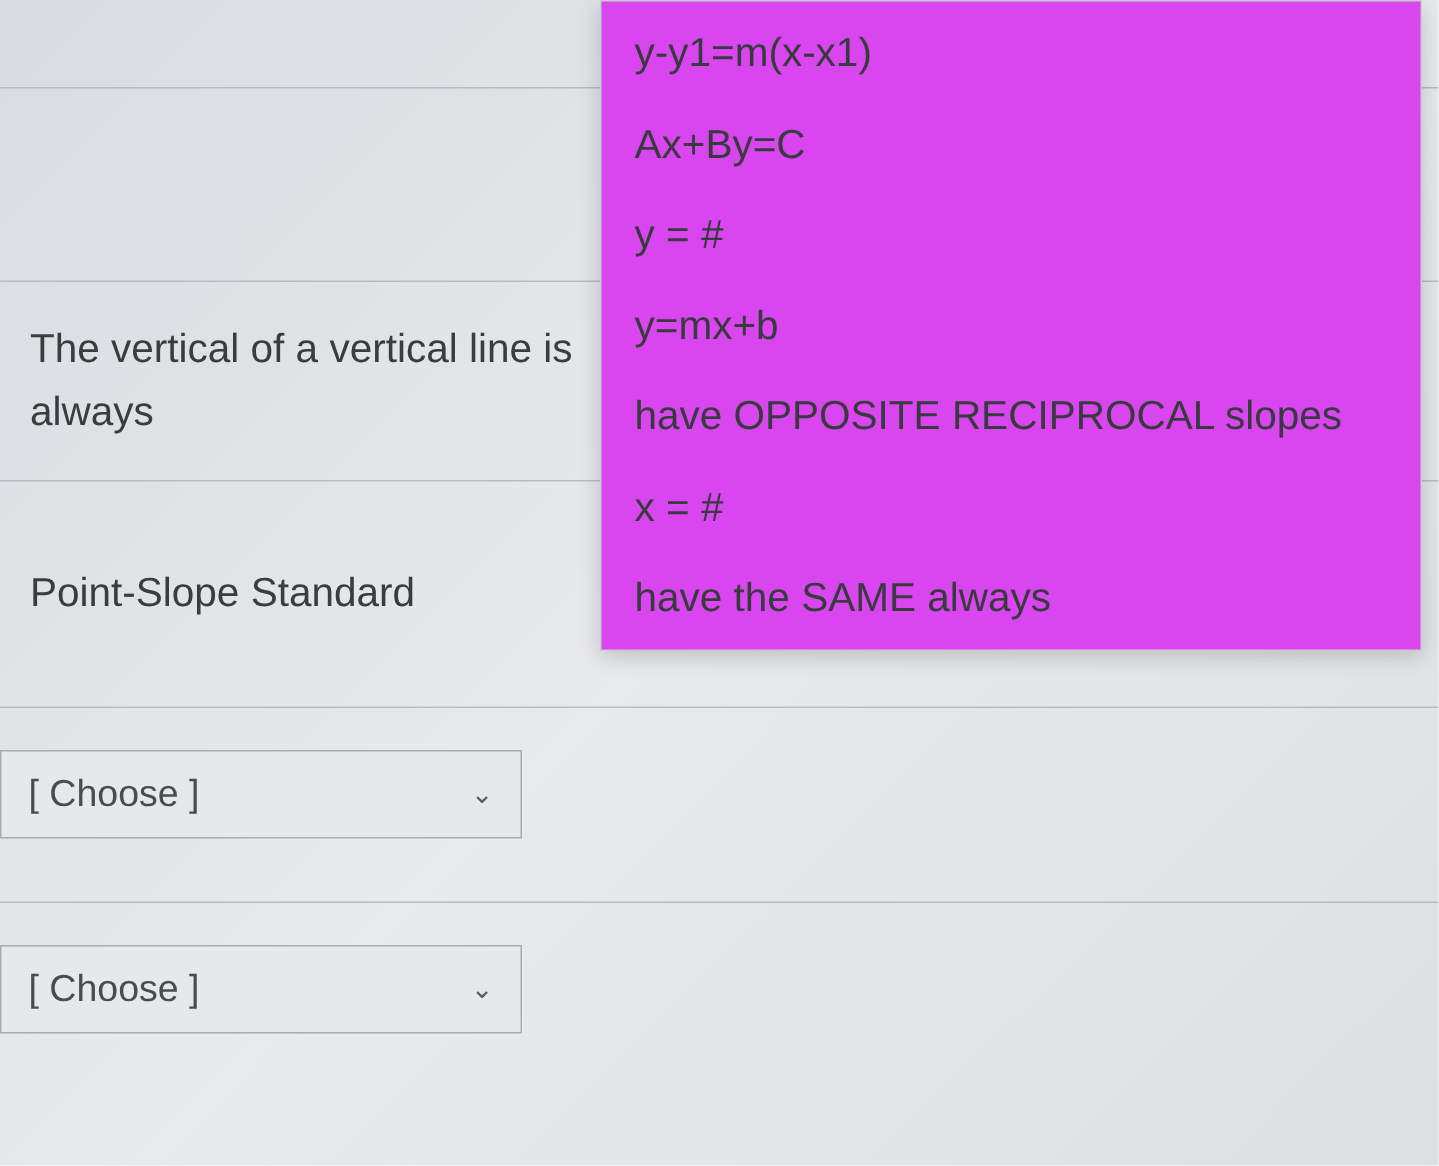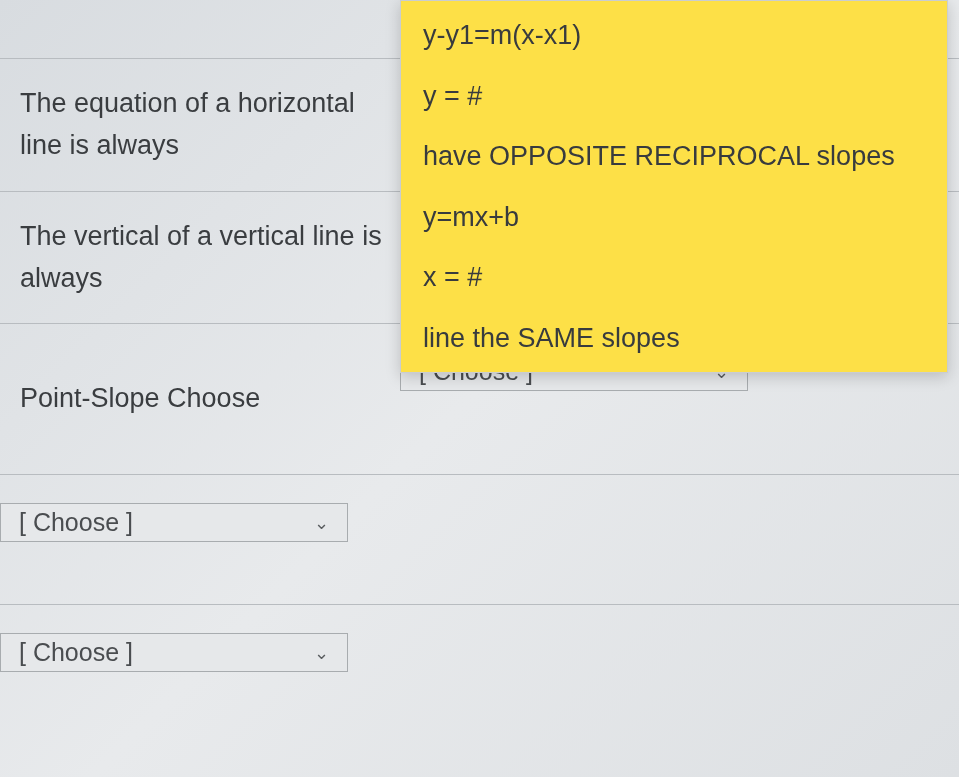--- a/index.html
+++ b/index.html
@@ -45,35 +45,35 @@
       padding: 28px 20px 28px 0;
       display: flex;
       align-items: center;
     }
     .dropdown-select {
       display: flex;
       align-items: center;
       justify-content: space-between;
       border: 1px solid #a8acaf;
       background: #e6e8ea;
-      padding: 4px 18px;
+      padding: 14px 18px;
       width: 348px;
       font-size: 25px;
       color: #4a4d50;
       cursor: pointer;
     }
     .dropdown-select .chev {
       font-size: 18px;
       color: #5a5d60;
     }
     .dropdown-panel {
       position: absolute;
       top: 0;
       left: 400px;
-      background: #fde047;
+      background: #d946ef;
       border: 1px solid #cacdd0;
       box-shadow: 0 4px 14px rgba(0,0,0,0.18);
       width: 548px;
       z-index: 10;
       padding: 4px 0;
     }
     .dropdown-option {
       padding: 10px 22px;
       font-size: 27px;
       color: #383b3e;
@@ -89,31 +89,30 @@
     .row-5 .prompt-cell {
       min-height: 150px;
     }
   </style>
 </head>
 <body>
 
 <div class="container">
 
   <div class="row first-row">
-    <div class="prompt-cell">The equation of a horizontal line is always</div>
     <div class="answer-cell"></div>
   </div>
 
   <div class="row">
     <div class="prompt-cell">The vertical of a vertical line is always</div>
     <div class="answer-cell"></div>
   </div>
 
   <div class="row row-3">
-    <div class="prompt-cell">Point-Slope Choose</div>
+    <div class="prompt-cell">Point-Slope Standard</div>
     <div class="answer-cell">
       <div class="dropdown-select">
         <span>[ Choose ]</span>
         <span class="chev">⌄</span>
       </div>
     </div>
   </div>
 
   <div class="row row-4">
     <div class="answer-cell">
@@ -130,18 +129,19 @@
         <span>[ Choose ]</span>
         <span class="chev">⌄</span>
       </div>
     </div>
   </div>
 
 </div>
 
 <div class="dropdown-panel">
   <div class="dropdown-option">y-y1=m(x-x1)</div>
+  <div class="dropdown-option">Ax+By=C</div>
   <div class="dropdown-option">y = #</div>
+  <div class="dropdown-option">y=mx+b</div>
   <div class="dropdown-option">have OPPOSITE RECIPROCAL slopes</div>
-  <div class="dropdown-option">y=mx+b</div>
   <div class="dropdown-option">x = #</div>
-  <div class="dropdown-option">line the SAME slopes</div>
+  <div class="dropdown-option">have the SAME always</div>
 </div>
 
 </body></html>

